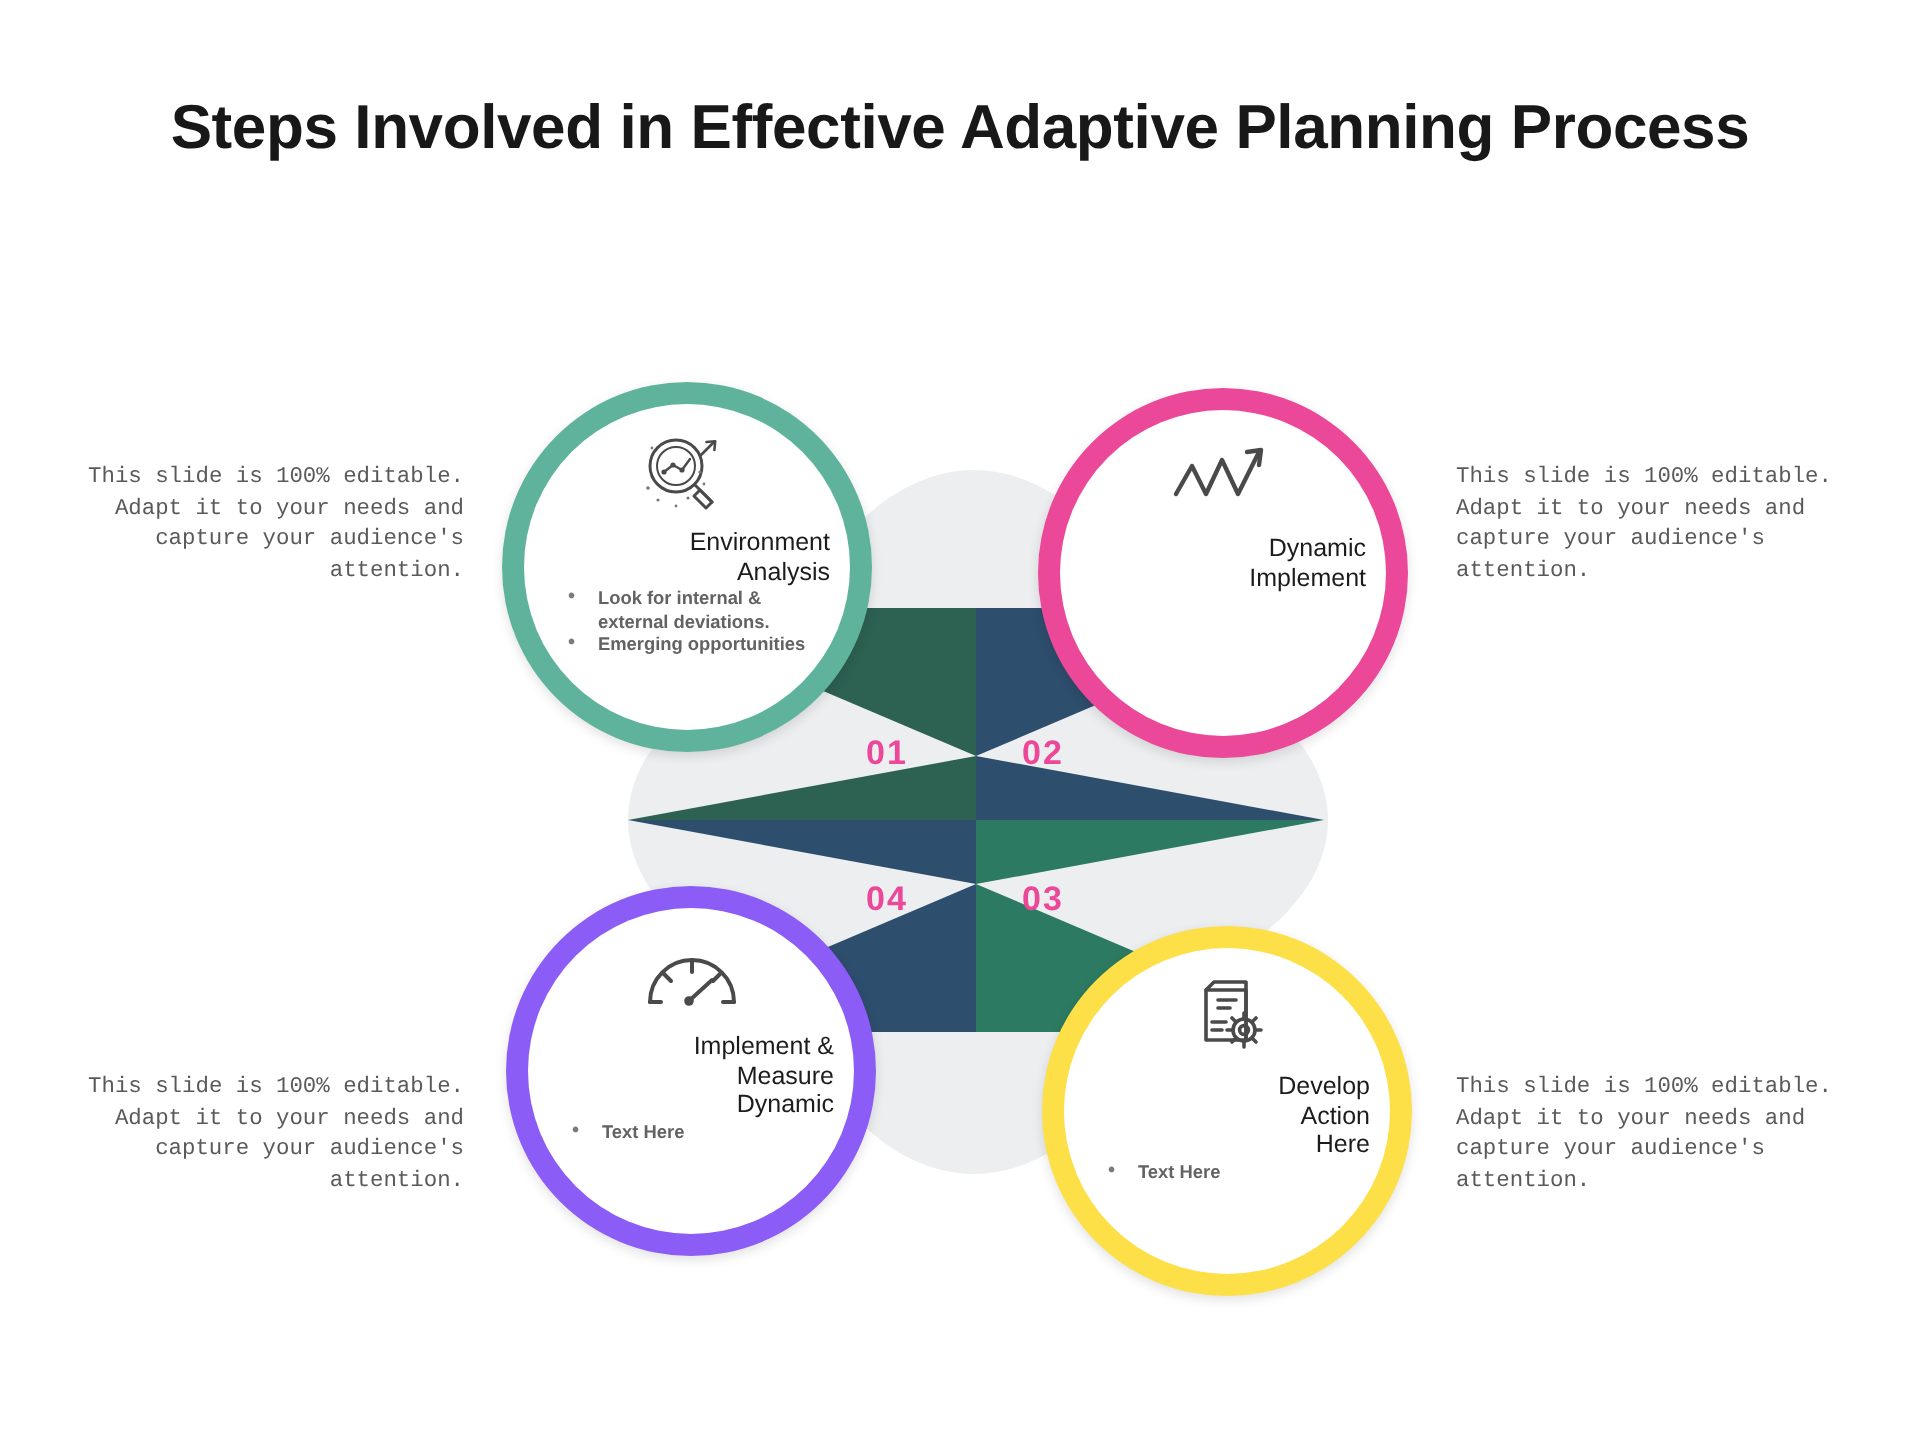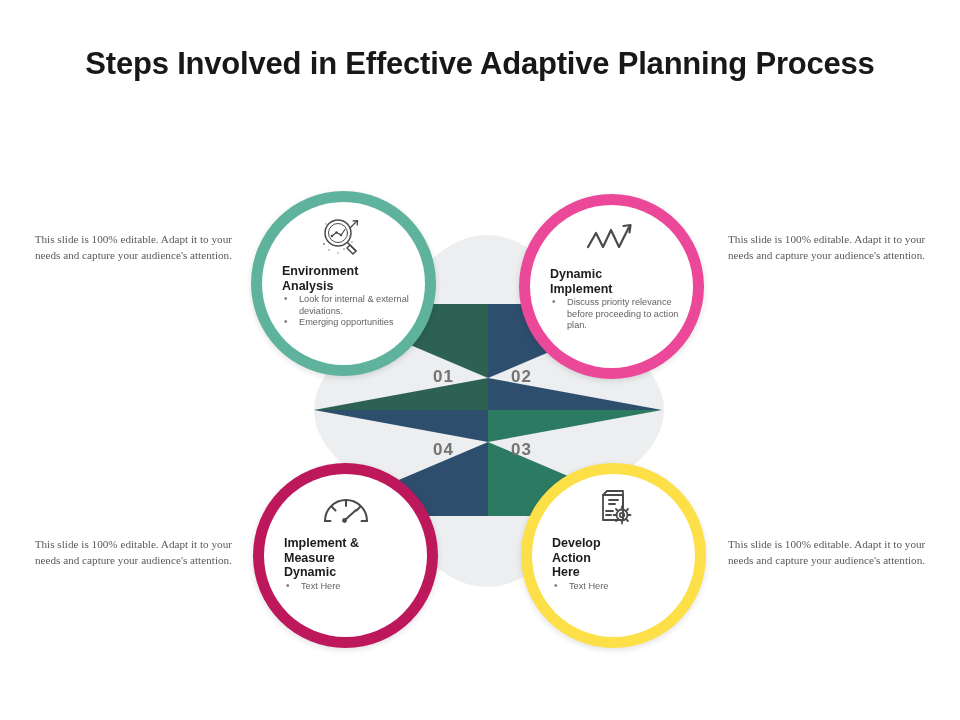--- a/index.html
+++ b/index.html
@@ -118,21 +118,21 @@
     left: 198px; top: 223px;
     border-top: 0 solid transparent;
     border-bottom: 32px solid transparent;
     border-left: 174px solid #2d7a62;
   }
 
   .wedge-num {
     position: absolute;
     font-size: 17px;
     font-weight: bold;
-    color: #737373;
+    color: #ec4899;
     letter-spacing: 1px;
     font-family: "Liberation Sans", sans-serif;
   }
   #num-01 { left: 143px; top: 180px; }
   #num-02 { left: 221px; top: 180px; }
   #num-04 { left: 143px; top: 253px; }
   #num-03 { left: 221px; top: 253px; }
 
   
   .node {
@@ -148,51 +148,53 @@
     position: absolute;
     left: 11px; top: 11px;
     width: 163px; height: 163px;
     border-radius: 50%;
     background: #ffffff;
     box-sizing: border-box;
     overflow: hidden;
   }
   #node1 { left: 251px; top: 159px; background: #5fb39c; }
   #node2 { left: 519px; top: 162px; background: #ec4899; }
-  #node4 { left: 253px; top: 431px; background: #be185d; }
+  #node4 { left: 253px; top: 411px; background: #8b5cf6; }
   #node3 { left: 521px; top: 431px; background: #fde047; }
 
   .node-icon {
     position: absolute;
     left: 50%;
     transform: translateX(-50%);
     top: 12px;
     width: 64px;
     height: 48px;
   }
   .node-icon svg { display: block; width: 100%; height: 100%; }
 
   .node-text {
     position: absolute;
     left: 20px;
     right: 10px;
     top: 62px;
   }
   .node-title {
     font-size: 12.5px;
-    font-weight: bold;
+    font-weight: normal;
     color: #1c1c1c;
     line-height: 14.5px;
     margin-bottom: 1px;
     font-family: "Liberation Sans", sans-serif;
+    text-align: right;
   }
   .bullets {
     list-style: none;
     margin: 0;
     padding: 0;
+    font-weight: bold;
   }
   .bullets li {
     position: relative;
     padding-left: 17px;
     font-size: 9.2px;
     line-height: 11.5px;
     color: #636363;
     font-family: "Liberation Sans", sans-serif;
   }
   .bullets li::before {
@@ -204,21 +206,21 @@
     font-size: 10px;
   }
 
   
   .side-text {
     position: absolute;
     width: 208px;
     font-size: 11.2px;
     line-height: 15.5px;
     color: #5a5a5a;
-    font-family: Liberation Serif, serif;
+    font-family: Liberation Mono, monospace;
   }
   #side-tl { left: 24px;  top: 200px; text-align: right; }
   #side-bl { left: 24px;  top: 505px; text-align: right; }
   #side-tr { left: 728px; top: 200px; text-align: left; }
   #side-br { left: 728px; top: 505px; text-align: left; }
 
   
   #page-number {
     position: absolute;
     right: 32px;
@@ -296,23 +298,20 @@
         <svg viewBox="0 0 64 48" fill="none" stroke="#4a4a4a" stroke-width="2.2" stroke-linecap="round" stroke-linejoin="round">
           <path d="M8 30 L16 16 L23 30 L31 13 L39 30 L49 10"></path>
           <path d="M43.5 9 L50.5 8 L49.5 15.5"></path>
         </svg>
       </div>
       <div class="node-text">
         <div class="node-title">
           <div>Dynamic</div>
           <div>Implement</div>
         </div>
-        <ul class="bullets">
-          <li>Discuss priority relevance before proceeding to action plan.</li>
-        </ul>
       </div>
     </div>
   </div>
 
   <div class="node" id="node4">
     <div class="node-inner">
       <div class="node-icon">
         <svg viewBox="0 0 64 48" fill="none" stroke="#4a4a4a" stroke-width="2" stroke-linecap="round" stroke-linejoin="round">
           <path d="M11 35 A21 21 0 0 1 53 35"></path>
           <line x1="32" y1="14" x2="32" y2="20"></line>

